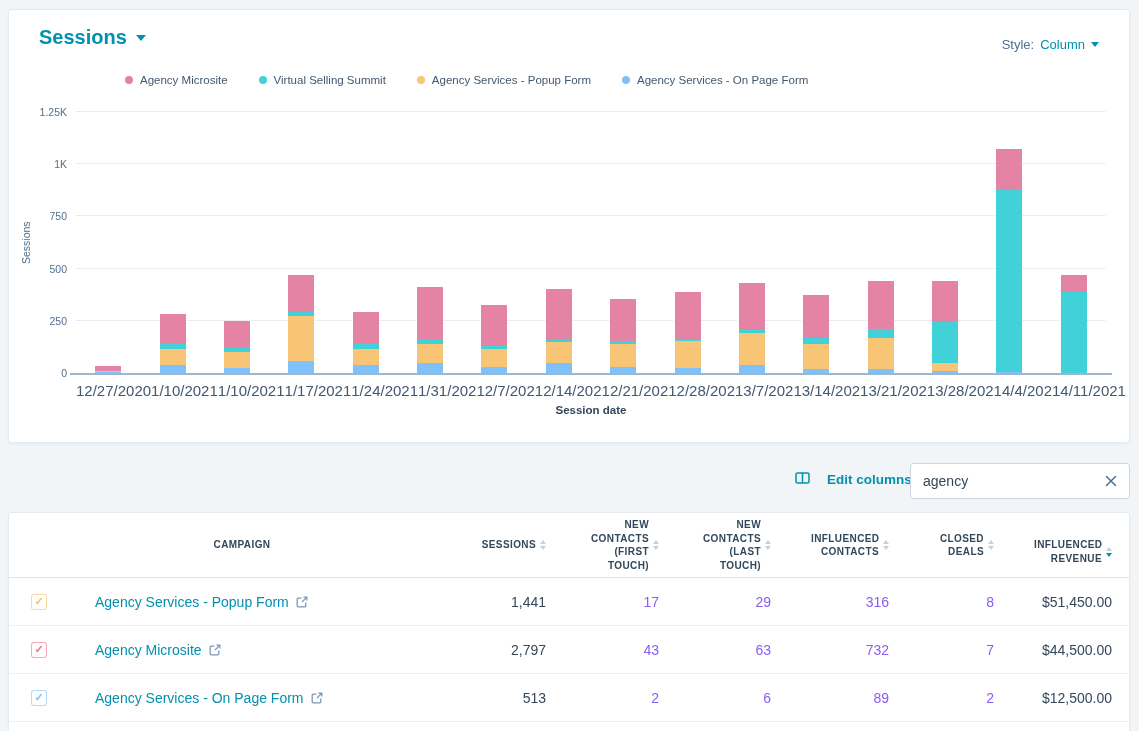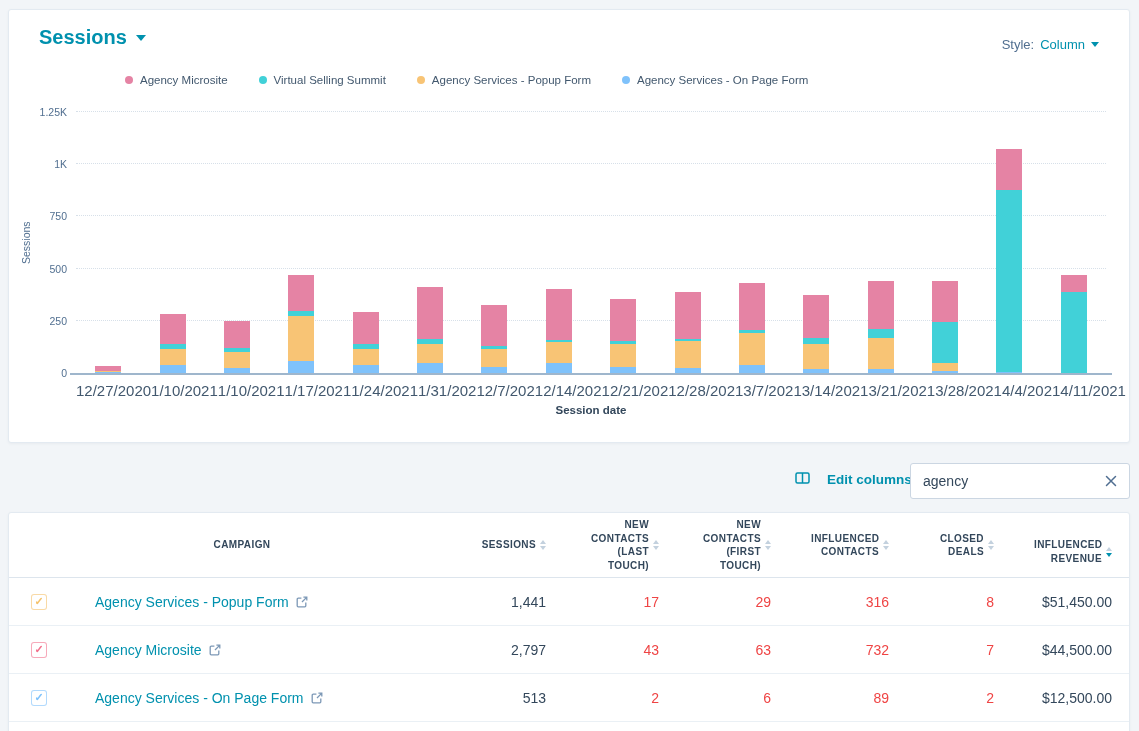--- a/index.html
+++ b/index.html
@@ -103,21 +103,21 @@
   .th.last { padding-right:17px;margin-top:13px; }
   .sorts { display:inline-flex; flex-direction:column; gap:2px; }
   .tri-up { width:0;height:0;border-left:3.5px solid transparent;border-right:3.5px solid transparent;border-bottom:4px solid #c3d1de; }
   .tri-down { width:0;height:0;border-left:3.5px solid transparent;border-right:3.5px solid transparent;border-top:4px solid #c3d1de; }
   .tri-down.active { border-top-color:#0091ae; }
 
   .t-row { height:48px; border-bottom:1px solid #eaf0f5; }
   .cell { font-size:14px; text-align:right; color:#33475b; }
   .cell.left { text-align:left; padding-left:16px; }
   .cell.last { padding-right:17px; }
-  .cell .num-link { color:#ef4444; cursor:pointer; }
+  .cell .num-link { color:#8b5cf6; cursor:pointer; }
   .campaign-link {
     color:#0091ae; font-weight:500; font-size:14px;
     display:inline-flex; align-items:center; gap:7px; cursor:pointer;
   }
   .checkbox {
     width:16px; height:16px; border-radius:3px; border:1px solid;
     display:flex; align-items:center; justify-content:center;
     font-size:11px; font-weight:700; margin-left:22px; background:#fff; cursor:pointer;
   }
 </style>
@@ -342,28 +342,28 @@
         <div class="th-label">CAMPAIGN</div>
       </div>
       <div class="th">
         <div class="th-label">SESSIONS</div>
         <div class="sorts">
           <div class="tri-up"></div>
           <div class="tri-down"></div>
         </div>
       </div>
       <div class="th">
+        <div class="th-label">NEW CONTACTS (FIRST TOUCH)</div>
+        <div class="sorts">
+          <div class="tri-up"></div>
+          <div class="tri-down"></div>
+        </div>
+      </div>
+      <div class="th">
         <div class="th-label">NEW CONTACTS (LAST TOUCH)</div>
-        <div class="sorts">
-          <div class="tri-up"></div>
-          <div class="tri-down"></div>
-        </div>
-      </div>
-      <div class="th">
-        <div class="th-label">NEW CONTACTS (FIRST TOUCH)</div>
         <div class="sorts">
           <div class="tri-up"></div>
           <div class="tri-down"></div>
         </div>
       </div>
       <div class="th">
         <div class="th-label">INFLUENCED CONTACTS</div>
         <div class="sorts">
           <div class="tri-up"></div>
           <div class="tri-down"></div>

